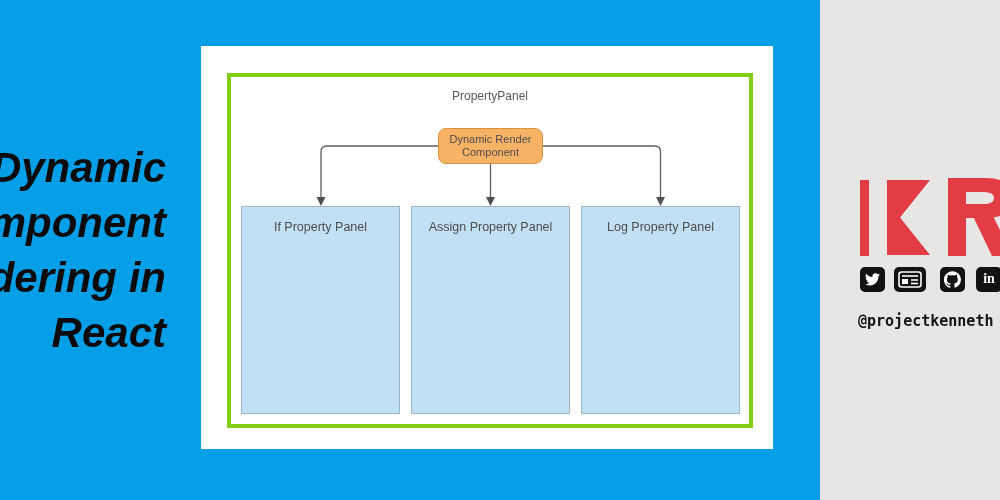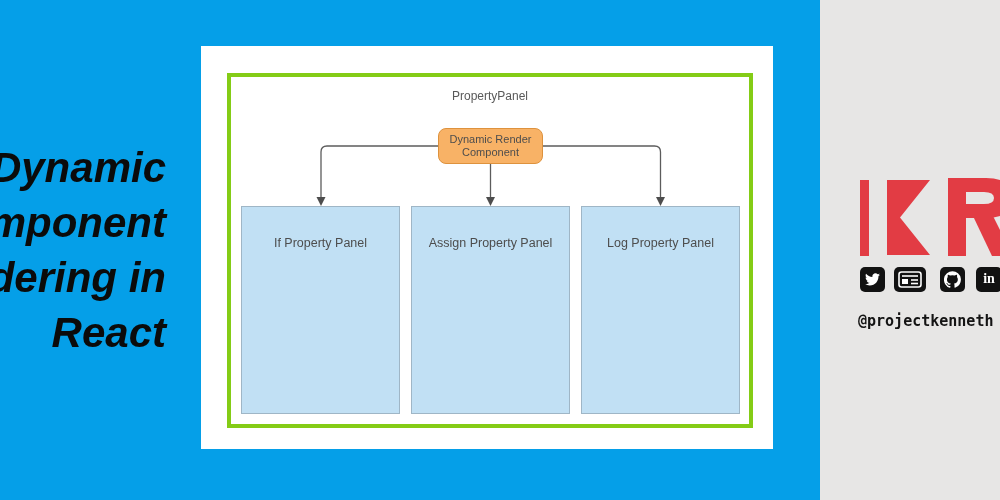--- a/index.html
+++ b/index.html
@@ -21,21 +21,21 @@
     border:4px solid #84cc16;background:#ffffff;box-sizing:content-box;}
   .diagram-title{position:absolute;left:0;top:12px;width:100%;text-align:center;
     font-size:12px;color:#595959;}
   .root-node{position:absolute;left:207px;top:51px;width:105px;height:36px;box-sizing:border-box;
     background:#F8B266;border:1.5px solid #DE923D;border-radius:8px;
     display:flex;flex-direction:column;align-items:center;justify-content:center;
     font-size:11px;line-height:13px;color:#4d4d4d;}
   .arrows{position:absolute;left:0;top:0;pointer-events:none;}
   .panel{position:absolute;top:129px;width:159px;height:208px;box-sizing:border-box;
     background:#C1E0F4;border:1px solid #9FB6C6;text-align:center;}
-  .panel .panel-label{display:inline-block;margin-top:29px;font-size:12.5px;color:#4d4d4d;}
+  .panel .panel-label{display:inline-block;margin-top:13px;font-size:12.5px;color:#4d4d4d;}
   .panel-1{left:10px;}.panel-2{left:180px;}.panel-3{left:350px;}
 
   
   .sidebar{position:absolute;left:820px;top:0;width:180px;height:500px;background:#E7E6E5;}
   .logo-svg{position:absolute;left:845px;top:172px;}
   .social-icon{position:absolute;top:267px;width:25px;height:25px;background:#121212;
     border-radius:5px;display:flex;align-items:center;justify-content:center;}
   .icon-twitter{left:860px;}
   .icon-newspaper{left:894px;width:32px;}
   .icon-github{left:940px;}

